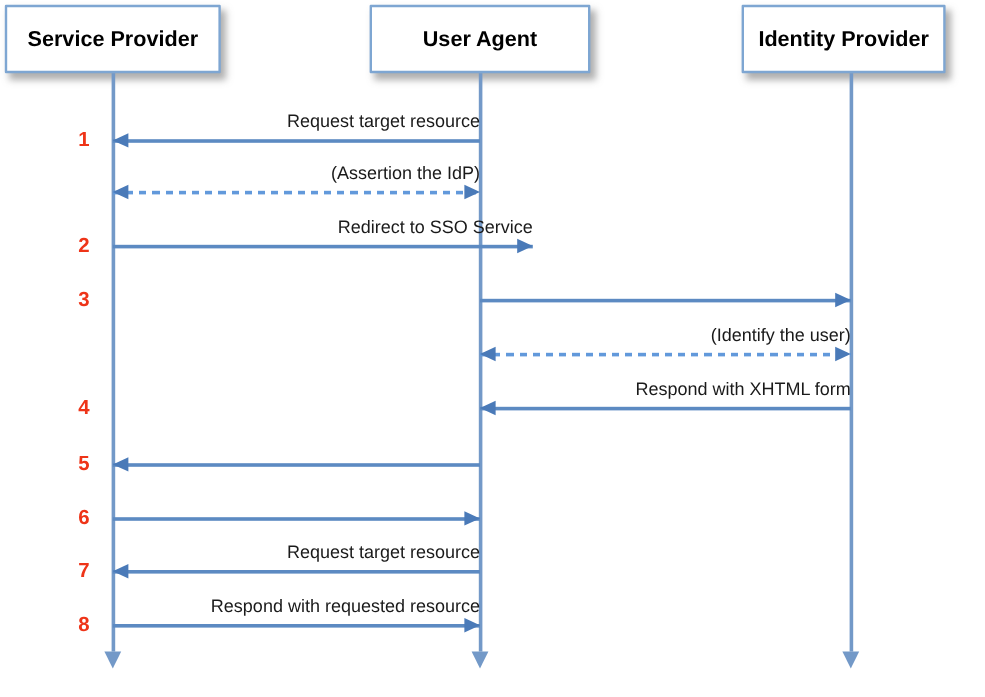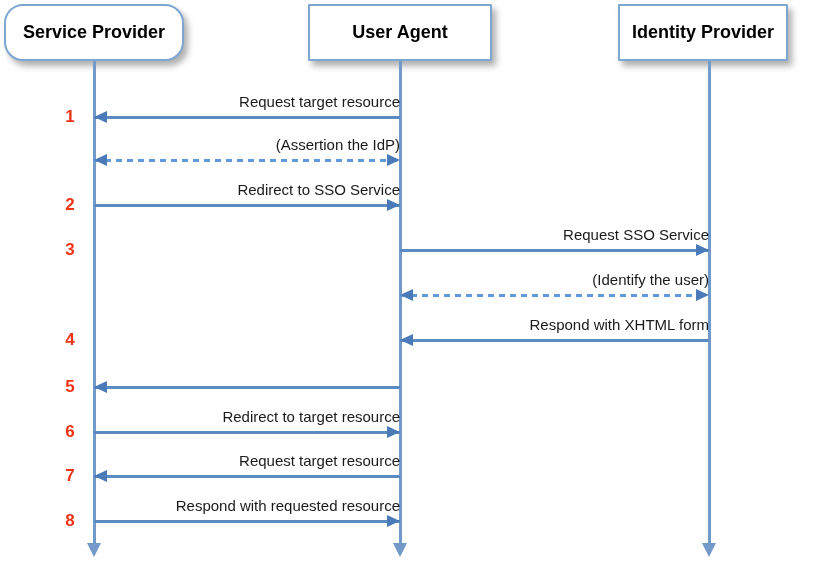--- a/index.html
+++ b/index.html
@@ -38,21 +38,21 @@
   .msg-number{
     position:absolute;left:54px;width:32px;text-align:center;
     font-size:17px;font-weight:bold;line-height:19px;color:var(--number,#ee3418);
   }
 </style>
 </head>
 <body>
 
 <div class="diagram" style="--box-border: #7ea6d2; --lifeline: #7399c8; --line: #5c8ac2; --dash: #6299db; --arrow: #4a7ab8; --number: #ee3418;">
   <div>
-      <div class="actor-box" style="left: 4px; width: 180px; border-radius: 19px;">Service Provider</div>
+      <div class="actor-box" style="left: 4px; width: 180px;">Service Provider</div>
       <div class="actor-box" style="left: 308px; width: 184px;">User Agent</div>
       <div class="actor-box" style="left: 618px; width: 170px;">Identity Provider</div>
     </div>
   <div>
       <div class="lifeline" style="left: 92.5px; top: 61px; height: 482px;"></div>
       <div class="lifeline-tip" style="left: 87px; top: 543px;"></div>
       <div class="lifeline" style="left: 398.5px; top: 61px; height: 482px;"></div>
       <div class="lifeline-tip" style="left: 393px; top: 543px;"></div>
       <div class="lifeline" style="left: 707.5px; top: 61px; height: 482px;"></div>
       <div class="lifeline-tip" style="left: 702px; top: 543px;"></div>
@@ -62,47 +62,45 @@
         <div class="msg-label">Request target resource</div>
         <div class="msg-line"></div>
         <div class="head left"></div>
       </div>
       <div class="msg" style="left: 94px; top: 136px; width: 306px;">
         <div class="msg-label">(Assertion the IdP)</div>
         <div class="msg-line dashed"></div>
         <div class="head left"></div>
         <div class="head right"></div>
       </div>
-      <div class="msg" style="left: 94px; top: 181px; width: 306px;">
+      <div class="msg" style="left: 94px; top: 181px; width: 306px; padding-left: 44px;">
         <div class="msg-label">Redirect to SSO Service</div>
         <div class="msg-line"></div>
         <div class="head right"></div>
       </div>
       <div class="msg" style="left: 400px; top: 226px; width: 309px;">
-        <div class="msg-label">Request SSO Service</div>
         <div class="msg-line"></div>
         <div class="head right"></div>
       </div>
       <div class="msg" style="left: 400px; top: 271px; width: 309px;">
         <div class="msg-label">(Identify the user)</div>
         <div class="msg-line dashed"></div>
         <div class="head left"></div>
         <div class="head right"></div>
       </div>
       <div class="msg" style="left: 400px; top: 316px; width: 309px;">
         <div class="msg-label">Respond with XHTML form</div>
         <div class="msg-line"></div>
         <div class="head left"></div>
       </div>
       <div class="msg" style="left: 94px; top: 363px; width: 306px;">
         <div class="msg-line"></div>
         <div class="head left"></div>
       </div>
       <div class="msg" style="left: 94px; top: 408px; width: 306px;">
-        <div class="msg-label">Redirect to target resource</div>
         <div class="msg-line"></div>
         <div class="head right"></div>
       </div>
       <div class="msg" style="left: 94px; top: 452px; width: 306px;">
         <div class="msg-label">Request target resource</div>
         <div class="msg-line"></div>
         <div class="head left"></div>
       </div>
       <div class="msg" style="left: 94px; top: 497px; width: 306px;">
         <div class="msg-label">Respond with requested resource</div>

